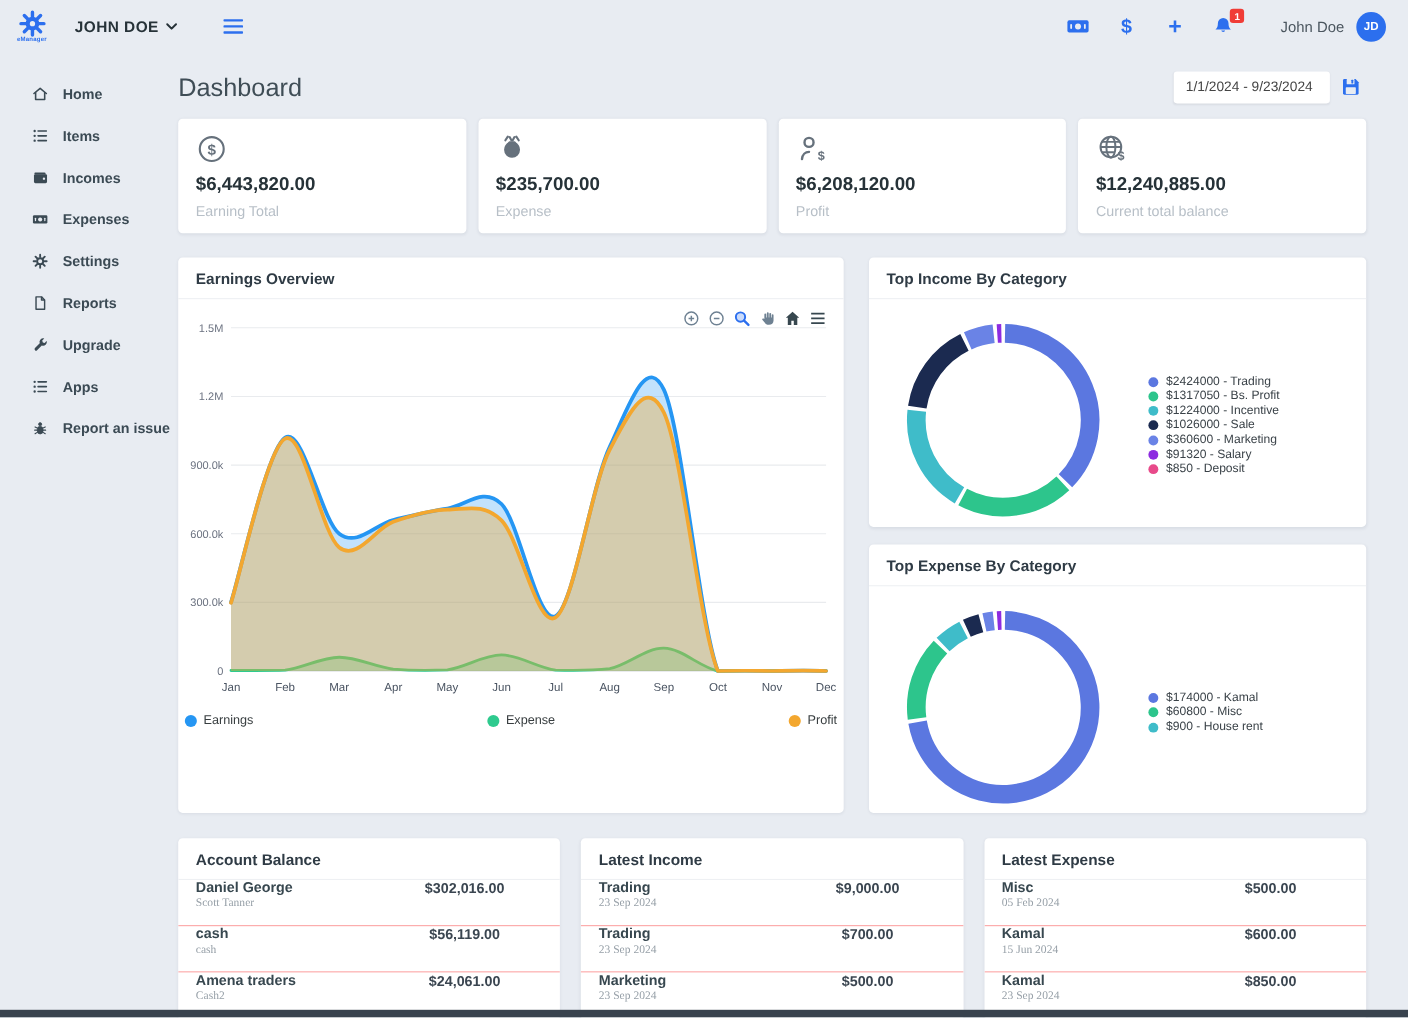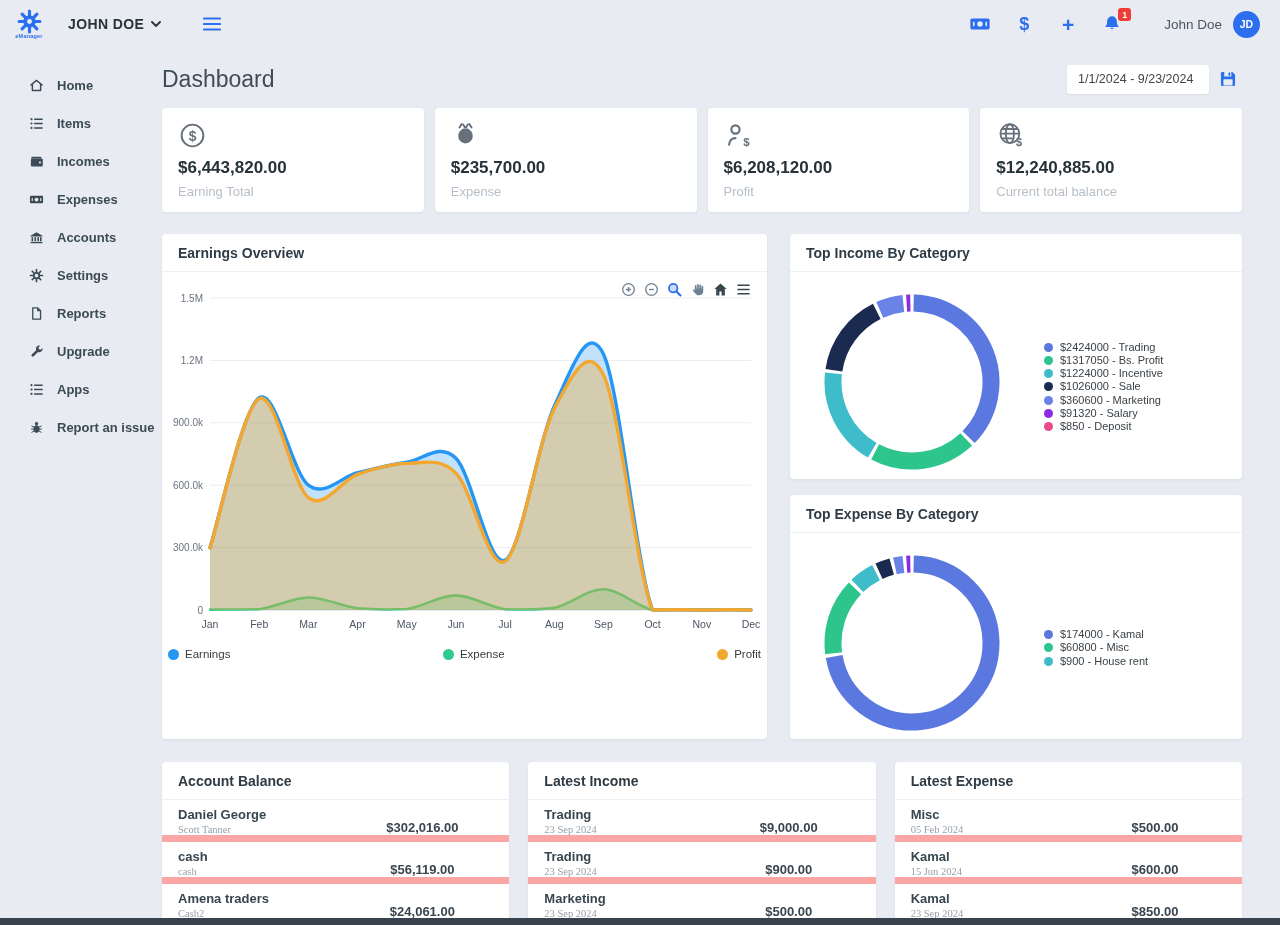--- a/index.html
+++ b/index.html
@@ -63,21 +63,21 @@
   .donut-card-2 { height:244px; }
   .donut-body { display:flex; align-items:center; padding:22px 0 0 34px; }
   .donut-body svg { width:176px; height:176px; flex-shrink:0; }
   .donut-legend { margin:10px 0 0 44px; }
   .donut-legend .li { display:flex; align-items:center; gap:7px; font-size:11px; color:#3a4248; line-height:13.2px; cursor:pointer; }
   .donut-legend .dot { width:9px; height:9px; border-radius:50%; flex-shrink:0; }
 
   
   .tables-row { display:flex; gap:19px; margin-top:23px; }
   .table-card { flex:1; height:166px; overflow:hidden; }
-  .t-row { display:flex; align-items:flex-end; padding:0 16px; height:42px; border-bottom:7px solid #fca5a5; }
+  .t-row { display:flex; align-items:flex-start; padding:0 16px; height:42px; border-bottom:1px solid #fca5a5; }
   .t-name-cell { flex:1; }
   .t-name { font-size:13px; font-weight:bold; color:#37474f; line-height:14px; }
   .t-sub { font-size:10.5px; color:#97a0a8; margin-top:2px;font-family:Liberation Serif, serif; }
   .t-amount { width:45%; text-align:center; font-size:13px; font-weight:bold; color:#3a4550; }
 
   .footer-bar { position:absolute; left:0; right:0; bottom:0; height:7px; background:#39434e; }
 </style>
 </head>
 <body>
 
@@ -163,33 +163,20 @@
               <rect x="1.5" y="6" width="21" height="12" rx="1.8"></rect>
               <circle cx="12" cy="12" r="3" fill="#e8ecf2"></circle>
               <rect x="4.3" y="9.5" width="1.8" height="5" rx=".9" fill="#e8ecf2"></rect>
               <rect x="17.9" y="9.5" width="1.8" height="5" rx=".9" fill="#e8ecf2"></rect>
             </svg>
           </span>
         <span>Expenses</span>
       </div>
       <div class="nav-item">
         <span class="nav-ic">
-            <svg viewBox="0 0 24 24" fill="currentColor">
-              <path d="M2.5 9 12 3.5 21.5 9v1.5h-19z"></path>
-              <rect x="4" y="11.5" width="2.6" height="6.5"></rect>
-              <rect x="8.7" y="11.5" width="2.6" height="6.5"></rect>
-              <rect x="13.4" y="11.5" width="2.6" height="6.5"></rect>
-              <rect x="17.6" y="11.5" width="2.6" height="6.5"></rect>
-              <rect x="2.5" y="19" width="19" height="2.2"></rect>
-            </svg>
-          </span>
-        <span>Accounts</span>
-      </div>
-      <div class="nav-item">
-        <span class="nav-ic">
             <svg viewBox="0 0 24 24" fill="none" stroke="currentColor">
               <circle cx="12" cy="12" r="4.4" stroke-width="2.8"></circle>
               <path d="M12 2.5v3.2M12 18.3v3.2M2.5 12h3.2M18.3 12h3.2M5.3 5.3l2.3 2.3M16.4 16.4l2.3 2.3M18.7 5.3l-2.3 2.3M7.6 16.4l-2.3 2.3" stroke-width="2.7" stroke-linecap="round"></path>
             </svg>
           </span>
         <span>Settings</span>
       </div>
       <div class="nav-item">
         <span class="nav-ic">
             <svg viewBox="0 0 24 24" fill="none" stroke="currentColor" stroke-width="2.1" stroke-linejoin="round">
@@ -489,21 +476,21 @@
                 <div class="t-name">Trading</div>
                 <div class="t-sub">23 Sep 2024</div>
               </div>
             <div class="t-amount">$9,000.00</div>
           </div>
           <div class="t-row">
             <div class="t-name-cell">
                 <div class="t-name">Trading</div>
                 <div class="t-sub">23 Sep 2024</div>
               </div>
-            <div class="t-amount">$900.00</div>
+            <div class="t-amount">$700.00</div>
           </div>
           <div class="t-row">
             <div class="t-name-cell">
                 <div class="t-name">Marketing</div>
                 <div class="t-sub">23 Sep 2024</div>
               </div>
             <div class="t-amount">$500.00</div>
           </div>
         </div>
 

